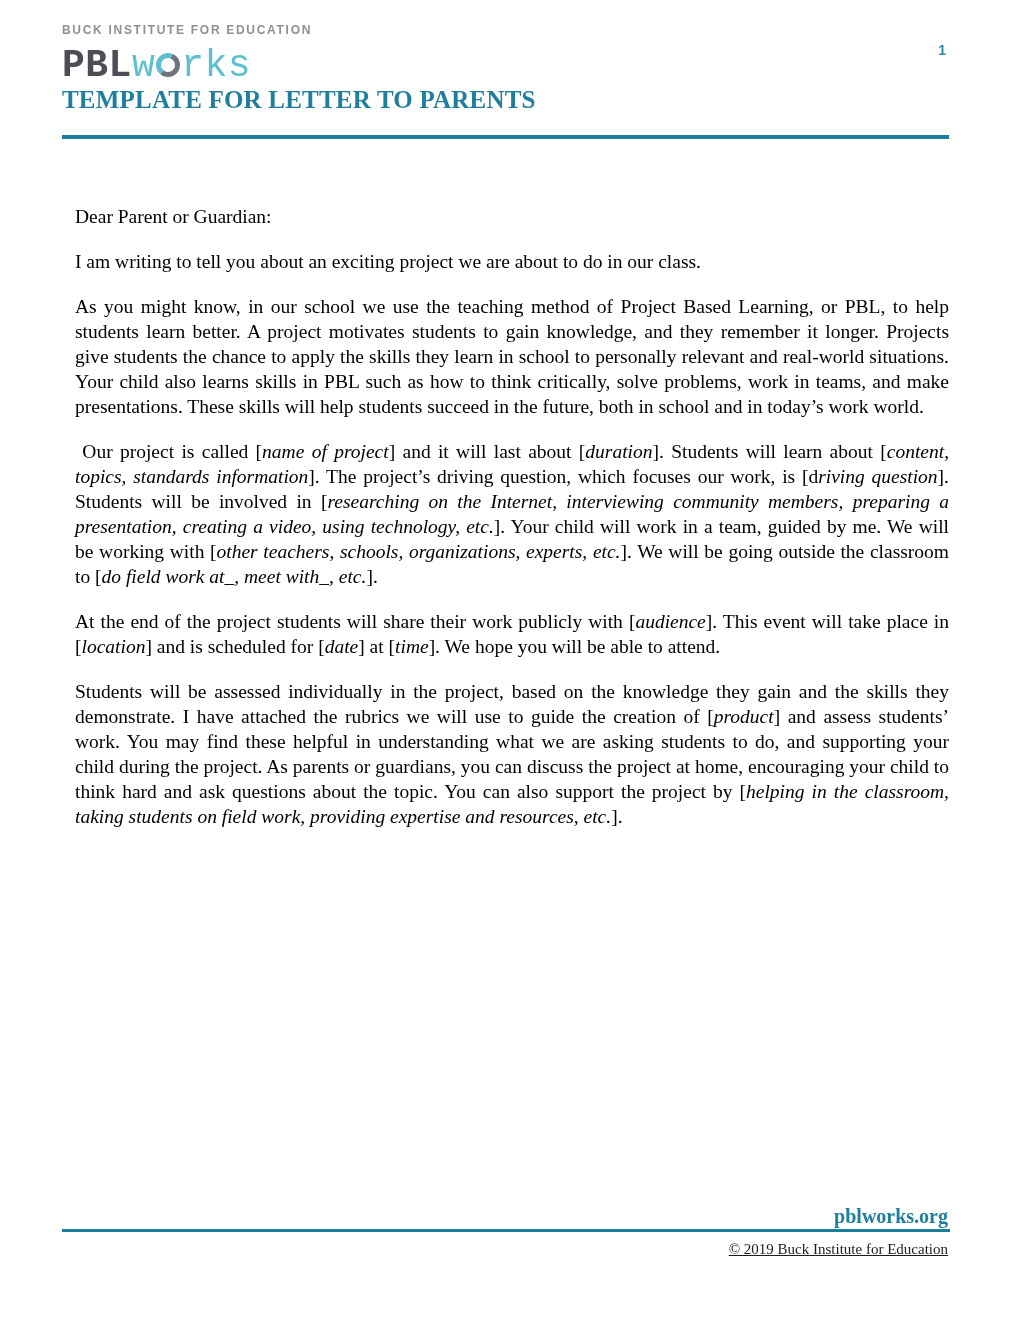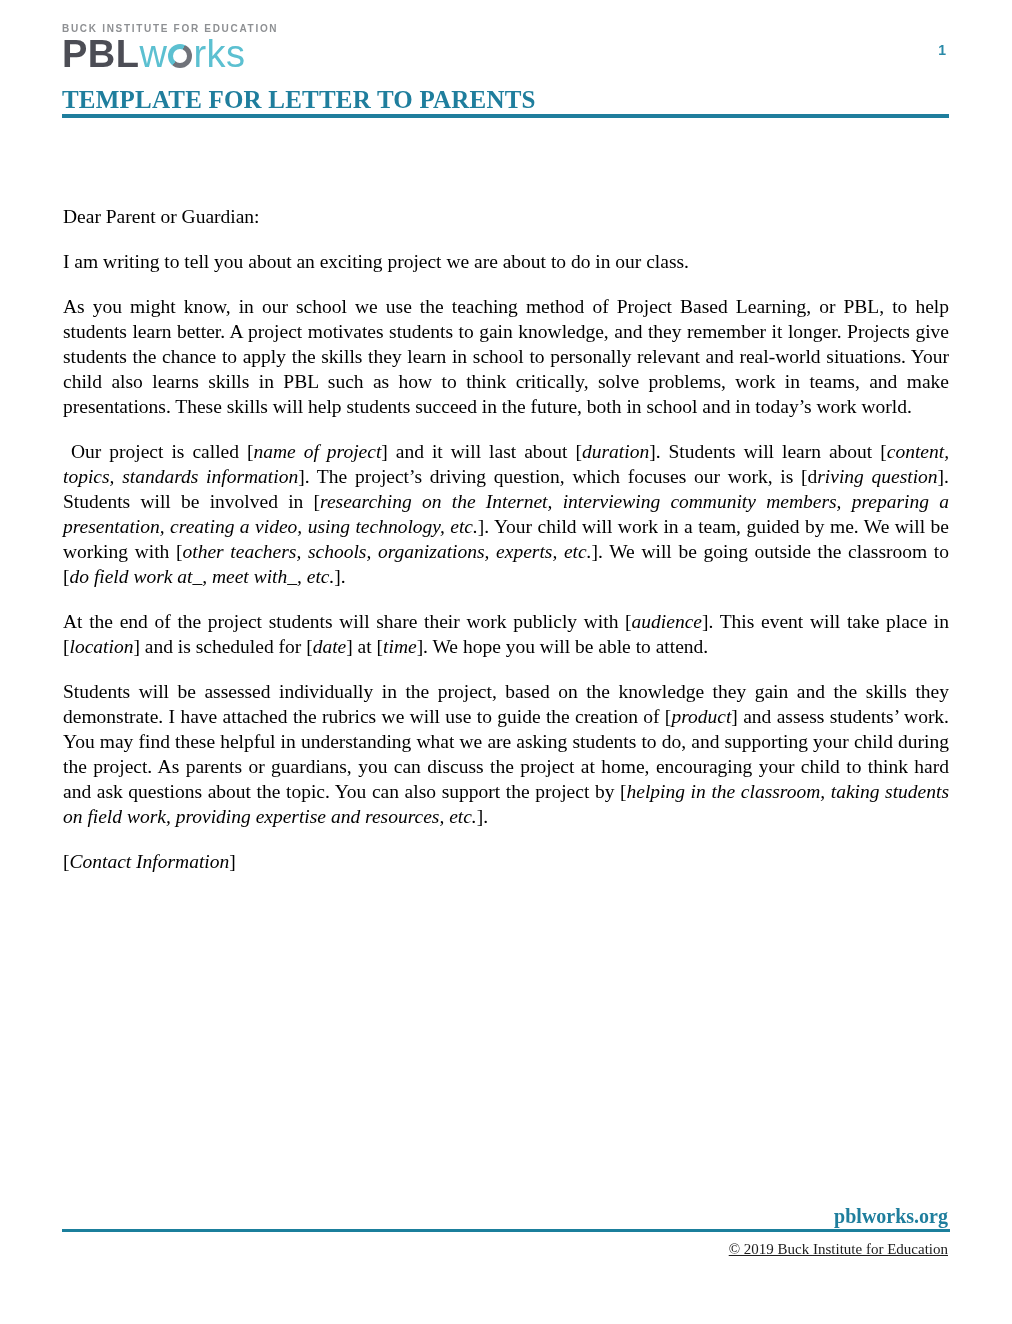--- a/index.html
+++ b/index.html
@@ -11,28 +11,28 @@
     margin: 0 auto;
     background: #ffffff;
     overflow: hidden;
     font-family: "Liberation Serif", serif;
   }
 
   
   .logo { position: absolute; top: 23px; left: 62px; }
   .logo-tagline {
     font-family: "Liberation Sans", sans-serif;
-    font-size: 10px;
+    font-size: 12px;
     font-weight: 700;
     letter-spacing: 1.7px;
     color: #8e9093;
-    margin-bottom: 0;
+    margin-bottom: 9px;
   }
   .logo-wordmark {
-    font-family: Liberation Sans, sans-serif;
+    font-family: Liberation Mono, monospace;
     font-size: 38px;
     line-height: 40px;
     white-space: nowrap;
   }
   .logo-pbl  { font-weight: 700; color: #4c4d55; letter-spacing: 0.5px; }
   .logo-works { font-weight: 400; color: #5cc0d1; letter-spacing: 0.5px; }
   .logo-o {
     display: inline-block;
     width: 24px; height: 24px;
     border-radius: 50%;
@@ -52,32 +52,32 @@
     color: #2a8aa8;
   }
 
   
   .doc-title {
     position: absolute; top: 86px; left: 62px; right: 63px;
     font-family: "Liberation Serif", serif;
     font-size: 25px; font-weight: 700;
     letter-spacing: 0.2px;
     color: #1f7e9d;
-    padding-bottom: 0;
+    padding-bottom: 21px;
     border-bottom: 4px solid #1f7e9d;
   }
 
   
   .letter-body {
     position: absolute; top: 204px; left: 63px; width: 886px;
     font-size: 19.5px; line-height: 25px;
     color: #000000;
     text-align: justify;
   }
-  .letter-body p { margin: 0 0 20px 0; }
+  .letter-body p { margin: 0 0 20px 12px; }
   .letter-body em { font-style: italic; }
 
   
   .footer-url {
     position: absolute; top: 1205px; right: 64px;
     font-size: 20px; font-weight: 700;
     color: #1f7e9d;
     text-decoration: none;
   }
   .footer-rule {
@@ -107,20 +107,19 @@
 
   <h1 class="doc-title">TEMPLATE FOR LETTER TO PARENTS</h1>
 
   <div class="letter-body">
       <p><span>Dear Parent or Guardian:</span></p>
       <p><span>I am writing to tell you about an exciting project we are about to do in our class.</span></p>
       <p><span>As you might know, in our school we use the teaching method of Project Based Learning, or PBL, to help students learn better. A project motivates students to gain knowledge, and they remember it longer. Projects give students the chance to apply the skills they learn in school to personally relevant and real-world situations. Your child also learns skills in PBL such as how to think critically, solve problems, work in teams, and make presentations. These skills will help students succeed in the future, both in school and in today’s work world.</span></p>
       <p><span>&nbsp;Our project is called [</span><em>name of project</em><span>] and it will last about [</span><em>duration</em><span>]. Students will learn about [</span><em>content, topics, standards information</em><span>]. The project’s driving question, which focuses our work, is [d</span><em>riving question</em><span>]. Students will be involved in [</span><em>researching on the Internet, interviewing community members, preparing a presentation, creating a video, using technology, etc.</em><span>]. Your child will work in a team, guided by me. We will be working with [</span><em>other teachers, schools, organizations, experts, etc.</em><span>]. We will be going outside the classroom to [</span><em>do field work at_, meet with_, etc.</em><span>].</span></p>
       <p><span>At the end of the project students will share their work publicly with [</span><em>audience</em><span>]. This event will take place in [</span><em>location</em><span>] and is scheduled for [</span><em>date</em><span>] at [</span><em>time</em><span>]. We hope you will be able to attend.</span></p>
       <p><span>Students will be assessed individually in the project, based on the knowledge they gain and the skills they demonstrate. I have attached the rubrics we will use to guide the creation of [</span><em>product</em><span>] and assess students’ work. You may find these helpful in understanding what we are asking students to do, and supporting your child during the project. As parents or guardians, you can discuss the project at home, encouraging your child to think hard and ask questions about the topic. You can also support the project by [</span><em>helping in the classroom, taking students on field work, providing expertise and resources, etc.</em><span>].</span></p>
-      <p><span>[</span><em>Contact Information</em><span>]</span></p>
     </div>
 
   <a class="footer-url">pblworks.org</a>
   <hr class="footer-rule">
   <div class="footer-copyright">© 2019 Buck Institute for Education</div>
 
 </div>
 
 </body></html>

